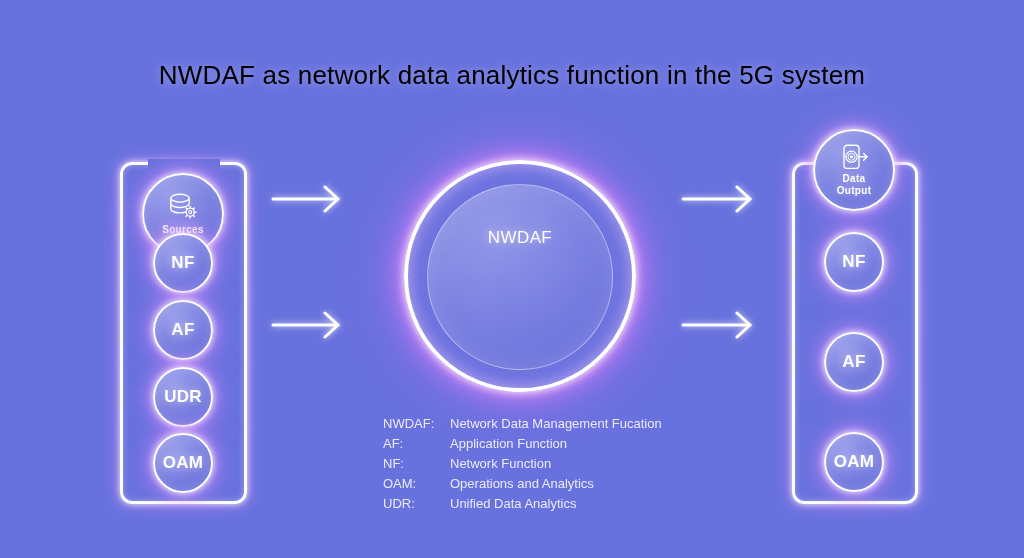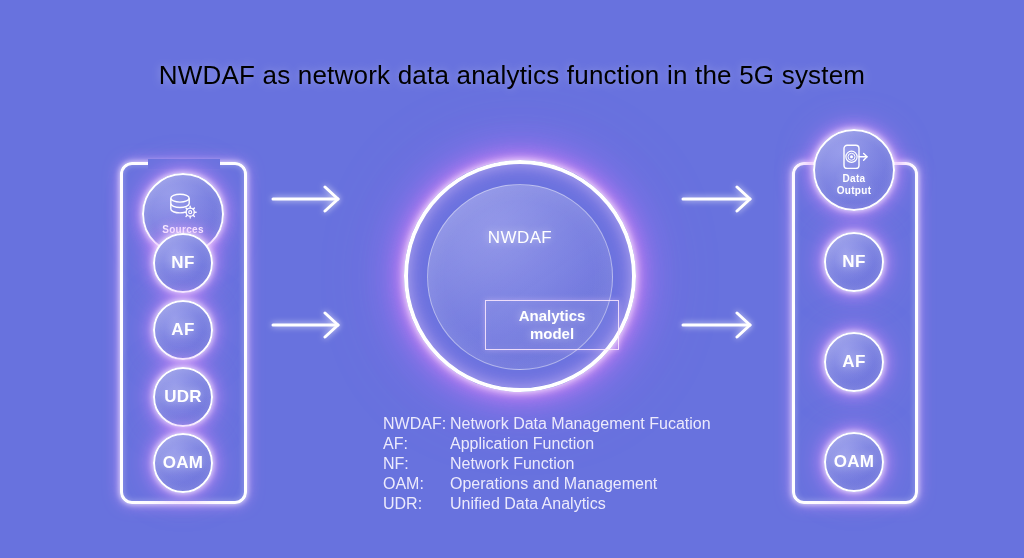--- a/index.html
+++ b/index.html
@@ -180,21 +180,21 @@
 
   
   #legend {
     position: absolute;
     left: 383px;
     top: 414px;
     width: 330px;
   }
   .legend-row {
     display: flex;
-    font-size: 16px;
+    font-size: 13px;
     color: #eceafc;
     line-height: 20px;
     margin-bottom: 0px;
     height: 20px;
   }
   .legend-abbr {
     width: 67px;
     flex: none;
   }
   .legend-def { flex: 1; }
@@ -262,24 +262,20 @@
         <line x1="1" y1="13" x2="66" y2="13"></line>
         <polyline points="53,1 66,13 53,25"></polyline>
       </g>
     </svg>
   </div>
 
   <div id="center-group">
     <div id="center-outer-ring"></div>
     <div id="center-inner-circle">
       <div id="center-title">NWDAF</div>
-      <div id="analytics-box">
-        <span>Analytics</span>
-        <span>model</span>
-      </div>
     </div>
   </div>
 
   <div class="arrow" style="left:682px; top:186px; width:72px;">
     <svg width="72" height="26" viewBox="0 0 72 26">
       <g stroke="#ffffff" stroke-width="3" fill="none" stroke-linecap="round" stroke-linejoin="round" style="filter: drop-shadow(0 0 3px rgba(255,255,255,0.8));">
         <line x1="1" y1="13" x2="68" y2="13"></line>
         <polyline points="55,1 68,13 55,25"></polyline>
       </g>
     </svg>
@@ -331,21 +327,21 @@
     <div class="legend-row">
       <span class="legend-abbr">AF:</span>
       <span class="legend-def">Application Function</span>
     </div>
     <div class="legend-row">
       <span class="legend-abbr">NF:</span>
       <span class="legend-def">Network Function</span>
     </div>
     <div class="legend-row">
       <span class="legend-abbr">OAM:</span>
-      <span class="legend-def">Operations and Management</span>
+      <span class="legend-def">Operations and Analytics</span>
     </div>
     <div class="legend-row">
       <span class="legend-abbr">UDR:</span>
       <span class="legend-def">Unified Data Analytics</span>
     </div>
   </div>
 
 </div>
 
 </body></html>

